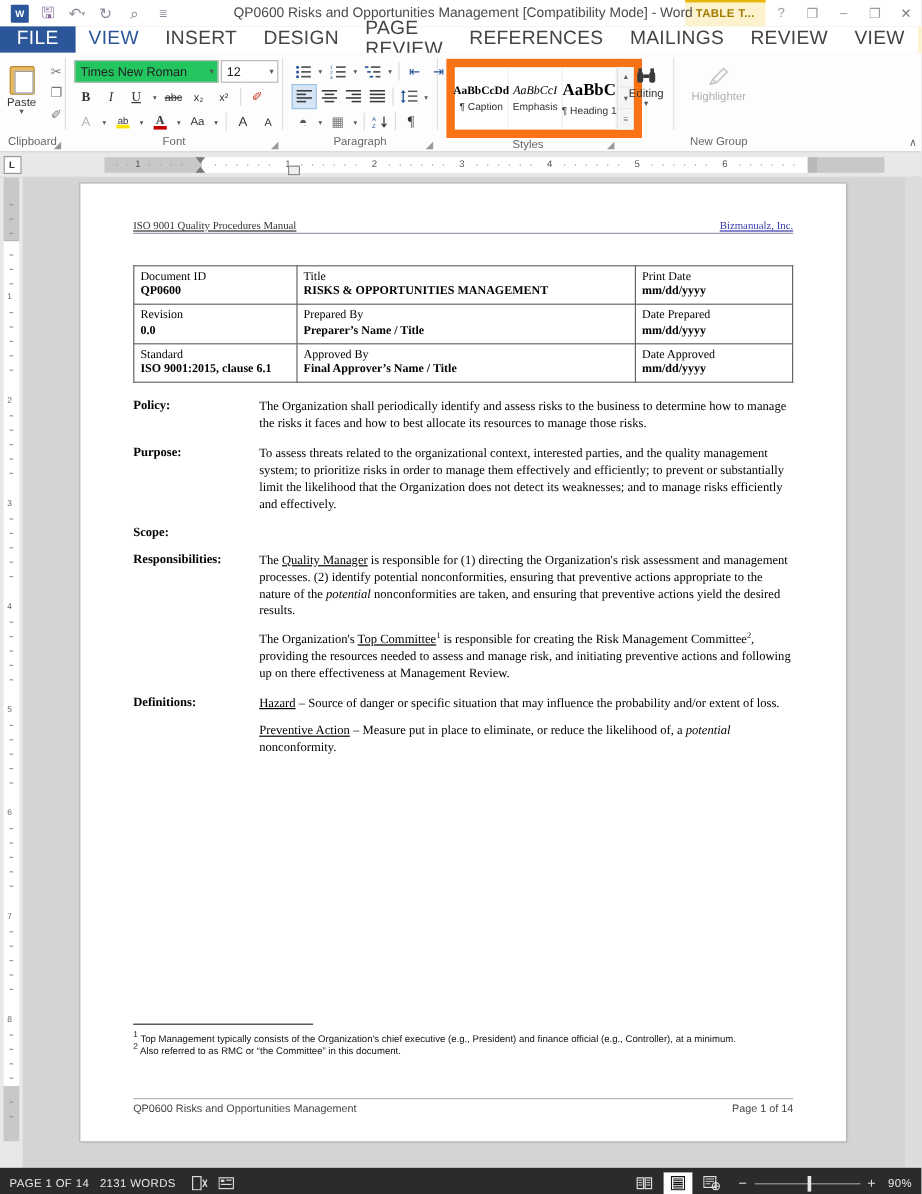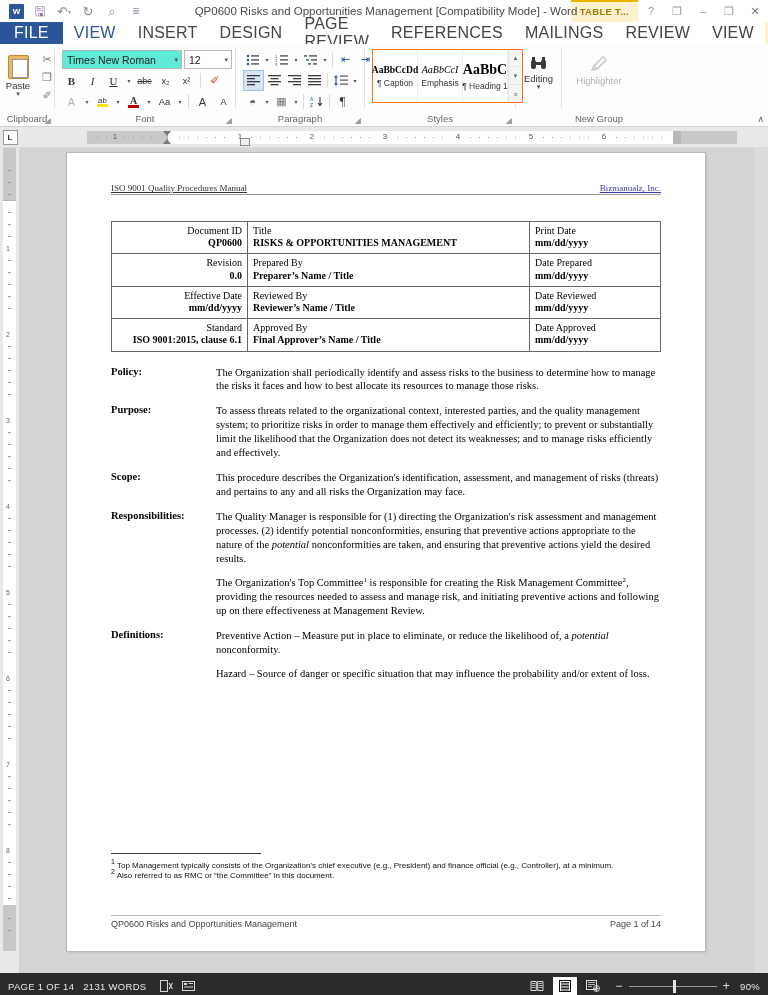--- a/index.html
+++ b/index.html
@@ -42,36 +42,36 @@
   .clip-ico{width:26px;height:28px;position:relative;}
   .clip-board{position:absolute;left:3px;top:3px;width:19px;height:22px;background:#e8b760;border:1px solid #b98b2e;border-radius:2px;}
   .clip-paper{position:absolute;left:7px;top:7px;width:14px;height:17px;background:#fff;border:1px solid #9a9a9a;}
   .paste-lbl{font-size:9.5px;color:#333;margin-top:0px;}
   .mini-caret{font-size:7px;color:#555;line-height:6px;}
   .clip-small{display:flex;flex-direction:column;gap:1px;padding-top:2px;}
   .sm-ico{width:18px;height:17px;display:flex;align-items:center;justify-content:center;font-size:11px;color:#777;}
   
   .fontgrp{width:180px;}
   .fg-row{display:flex;align-items:center;gap:2px;height:21px;padding-left:3px;}
-  .fontbox{width:114px;height:17px;border:1px solid #b9b9b9;background:#5eead4;font-size:10.5px;color:#222;display:flex;align-items:center;padding-left:4px;position:relative;}
+  .fontbox{width:114px;height:17px;border:1px solid #b9b9b9;background:#22c55e;font-size:10.5px;color:#222;display:flex;align-items:center;padding-left:4px;position:relative;}
   .sizebox{width:42px;height:17px;border:1px solid #b9b9b9;background:#fff;font-size:10.5px;color:#222;display:flex;align-items:center;padding-left:4px;position:relative;}
   .cb-caret{position:absolute;right:3px;font-size:7px;color:#555;}
   .fbtn{min-width:19px;height:19px;display:flex;align-items:center;justify-content:center;font-size:11px;color:#333;}
   .fbtn.dim{color:#b5b5b5;}
   .vsep{width:1px;height:15px;background:#dcdcdc;margin:0 2px;}
   .underbar{display:block;width:11px;height:3px;margin-top:-1px;}
   
   .paragrp{width:128px;}
   .p-row{display:flex;align-items:center;gap:1px;height:21px;padding-left:3px;}
   .pbtn{min-width:19px;height:19px;display:flex;align-items:center;justify-content:center;}
   .pbtn.sel{background:#d6e5f5;border:1px solid #9ec2e6;}
   .caret-sm{font-size:6px;color:#555;width:8px;text-align:center;}
   
   .stylesgrp{width:150px;}
-  .styles-gallery{display:flex;border:1px solid #f97316;background:#fff;height:52px;margin-left:3px;}
+  .styles-gallery{display:flex;border:7px solid #f97316;background:#fff;height:52px;margin-left:3px;}
   .style-item{width:44px;display:flex;flex-direction:column;align-items:center;justify-content:center;gap:3px;border-right:1px solid #f0f0f0;}
   .style-preview{font-size:11px;white-space:nowrap;}
   .style-name{font-size:8.5px;color:#333;white-space:nowrap;}
   .gallery-scroll{width:13px;display:flex;flex-direction:column;justify-content:space-between;background:#f5f5f5;border-left:1px solid #e2e2e2;}
   .gs{height:16px;display:flex;align-items:center;justify-content:center;font-size:7px;color:#666;border-bottom:1px solid #e8e8e8;}
   
   .editgrp{width:45px;}
   .bigbtn{display:flex;flex-direction:column;align-items:center;width:43px;padding-top:4px;}
   .bigico{font-size:15px;color:#333;height:20px;display:flex;align-items:center;}
   .biglbl{font-size:9.5px;color:#333;}
@@ -98,31 +98,31 @@
   .canvas{flex:1;position:relative;overflow:hidden;background:#d4d4d4;}
   .page{position:absolute;left:48px;top:5px;width:638px;height:798px;background:#fff;box-shadow:0 0 0 1px #b6b6b6, 1px 1px 3px rgba(0,0,0,.18);}
   .scrollbar{width:14px;background:#dcdcdc;position:relative;}
   
   .doc{position:absolute;left:44px;top:30px;right:44px;font-family:"Liberation Serif",serif;color:#000;}
   .dochdr{display:flex;justify-content:space-between;font-size:9px;border-bottom:1px solid #9a9aaa;padding-bottom:1px;color:#333;}
   .dochdr .left{text-decoration:underline;}
   .dochdr .right{color:#3a3ab0;text-decoration:underline;}
   table.meta{border-collapse:collapse;width:100%;margin-top:26px;table-layout:fixed;}
   table.meta td{border:1px solid #666;padding:3px 5px 4px;vertical-align:top;font-size:10px;line-height:1.22;}
-  .c1{width:125px;text-align:right;}
+  .c1{width:125px;}
   .c3{width:120px;}
   .lbl{font-weight:normal;}
   .val{font-weight:bold;}
   .secs{margin-top:14px;}
   .sec{display:flex;margin-bottom:11px;}
   .sec-label{width:105px;flex:0 0 105px;font-size:10.5px;font-weight:bold;padding-top:0px;}
   .sec-body{flex:1;font-size:10.5px;line-height:1.33;text-align:left;}
   .sec-body p{margin:0 0 10px 0;}
   .sec-body p:last-child{margin-bottom:0;}
-  .u{}
+  .u{text-decoration:underline;}
   .it{font-style:italic;}
   sup{font-size:7px;vertical-align:super;line-height:0;}
   .fnote{position:absolute;left:44px;right:44px;top:700px;}
   .fnote-rule{width:150px;height:1px;background:#333;margin-bottom:7px;}
   .fnote-line{font-size:8px;line-height:1.3;color:#111;}
   .docfooter{position:absolute;left:44px;right:44px;top:762px;display:flex;justify-content:space-between;font-size:9px;color:#444;border-top:1px solid #b5b5b5;padding-top:3px;}
   
   .statusbar{height:26px;background:#2b2b2b;display:flex;align-items:center;color:#e8e8e8;font-size:9.5px;padding:0 8px;letter-spacing:.3px;}
   .sb-item{padding:0 9px 0 0;white-space:nowrap;}
   .sb-ico{width:22px;display:flex;align-items:center;justify-content:center;font-size:12px;color:#d8d8d8;}
@@ -607,34 +607,20 @@
               <div class="lbl">Prepared By</div>
               <div class="val">Preparer’s Name / Title</div>
             </td>
             <td class="c3">
               <div class="lbl">Date Prepared</div>
               <div class="val">mm/dd/yyyy</div>
             </td>
           </tr>
           <tr>
             <td class="c1">
-              <div class="lbl">Effective Date</div>
-              <div class="val">mm/dd/yyyy</div>
-            </td>
-            <td>
-              <div class="lbl">Reviewed By</div>
-              <div class="val">Reviewer’s Name / Title</div>
-            </td>
-            <td class="c3">
-              <div class="lbl">Date Reviewed</div>
-              <div class="val">mm/dd/yyyy</div>
-            </td>
-          </tr>
-          <tr>
-            <td class="c1">
               <div class="lbl">Standard</div>
               <div class="val">ISO 9001:2015, clause 6.1</div>
             </td>
             <td>
               <div class="lbl">Approved By</div>
               <div class="val">Final Approver’s Name / Title</div>
             </td>
             <td class="c3">
               <div class="lbl">Date Approved</div>
               <div class="val">mm/dd/yyyy</div>
@@ -654,38 +640,35 @@
 
           <div class="sec">
             <div class="sec-label">Purpose:</div>
             <div class="sec-body">
               <p>To assess threats related to the organizational context, interested parties, and the quality management system; to prioritize risks in order to manage them effectively and efficiently; to prevent or substantially limit the likelihood that the Organization does not detect its weaknesses; and to manage risks efficiently and effectively.</p>
             </div>
           </div>
 
           <div class="sec">
             <div class="sec-label">Scope:</div>
-            <div class="sec-body">
-              <p>This procedure describes the Organization's identification, assessment, and management of risks (threats) and pertains to any and all risks the Organization may face.</p>
-            </div>
           </div>
 
           <div class="sec">
             <div class="sec-label">Responsibilities:</div>
             <div class="sec-body">
               <p><span>The </span><span class="u">Quality Manager</span><span> is responsible for (1) directing the Organization's risk assessment and management processes. (2) identify potential nonconformities, ensuring that preventive actions appropriate to the nature of the </span><span class="it">potential</span><span> nonconformities are taken, and ensuring that preventive actions yield the desired results.</span></p>
               <p><span>The Organization's </span><span class="u">Top Committee</span><sup>1</sup><span> is responsible for creating the Risk Management Committee</span><sup>2</sup><span>, providing the resources needed to assess and manage risk, and initiating preventive actions and following up on there effectiveness at Management Review.</span></p>
             </div>
           </div>
 
           <div class="sec">
             <div class="sec-label">Definitions:</div>
             <div class="sec-body">
+              <p><span class="u">Hazard</span><span> – Source of danger or specific situation that may influence the probability and/or extent of loss.</span></p>
               <p><span class="u">Preventive Action</span><span> – Measure put in place to eliminate, or reduce the likelihood of, a </span><span class="it">potential</span><span> nonconformity.</span></p>
-              <p><span class="u">Hazard</span><span> – Source of danger or specific situation that may influence the probability and/or extent of loss.</span></p>
             </div>
           </div>
 
         </div>
       </div>
 
       <div class="fnote">
         <div class="fnote-rule"></div>
         <div class="fnote-line"><sup>1</sup> <span>Top Management typically consists of the Organization's chief executive (e.g., President) and finance official (e.g., Controller), at a minimum.</span></div>
         <div class="fnote-line"><sup>2</sup> <span>Also referred to as RMC or “the Committee” in this document.</span></div>

